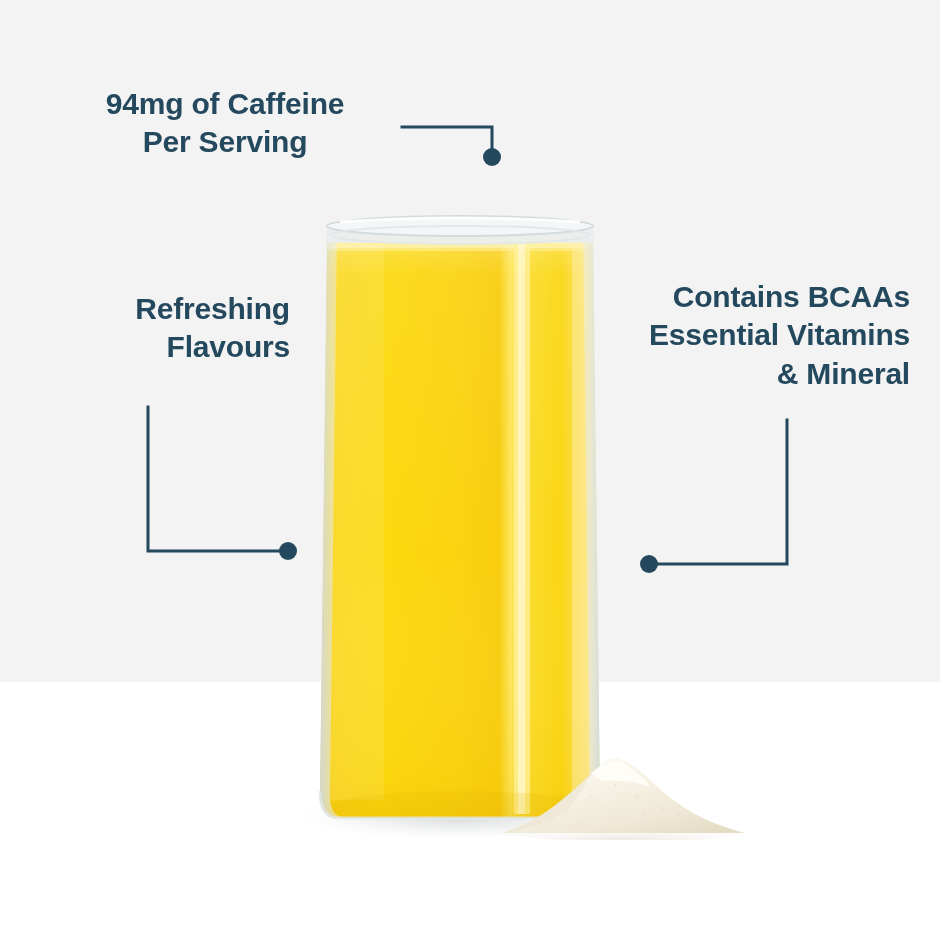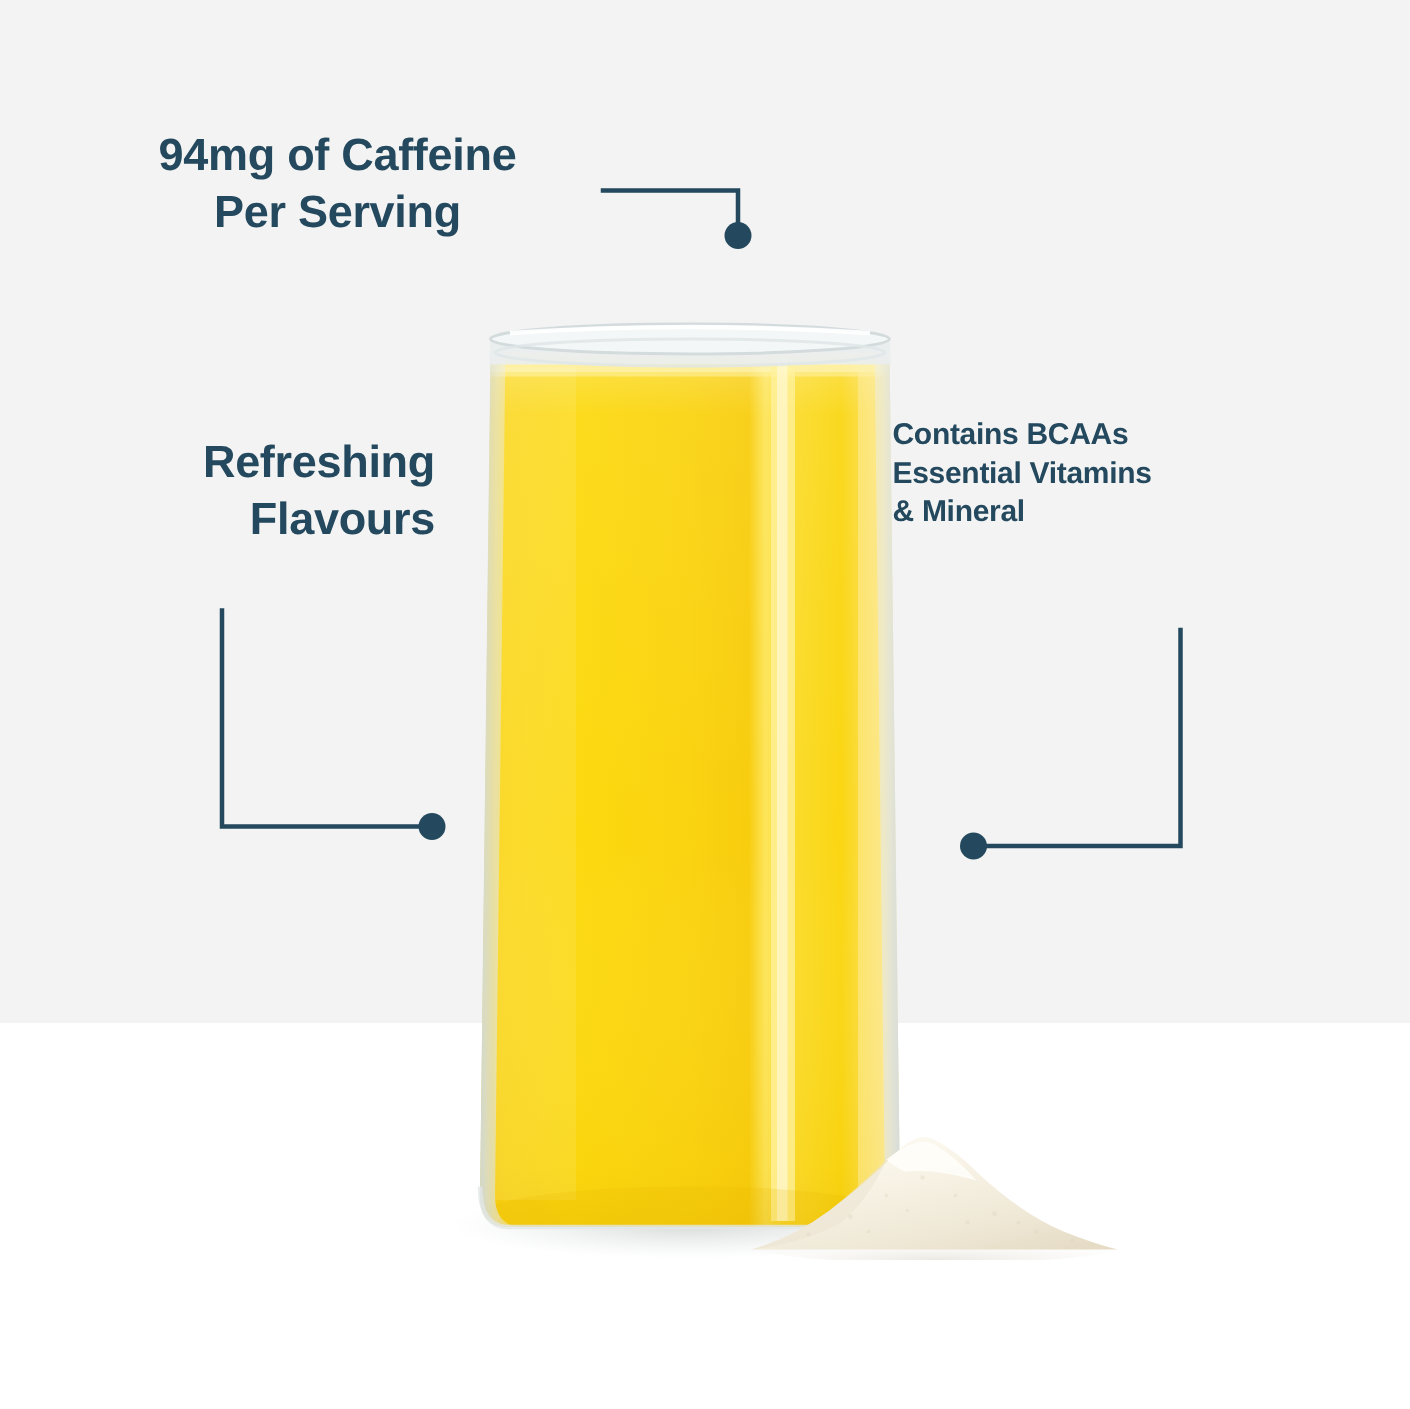--- a/index.html
+++ b/index.html
@@ -32,21 +32,21 @@
   .callout {
     position:absolute;
     color:#24495e;
     font-weight:700;
     line-height:1.28;
     letter-spacing:-0.2px;
     white-space:pre-line;
   }
   .callout.top     { left:40px;  top:85px;  width:370px; font-size:30px; text-align:center; }
   .callout.left    { left:20px;  top:290px; width:270px; font-size:30px; text-align:right; }
-  .callout.right   { left:595px; top:278px; width:315px; font-size:20px; text-align:left; }
+  .callout.right   { left:595px; top:278px; width:315px; font-size:30px; text-align:right; }
 
   
   #connectors {
     position:absolute; left:0; top:0;
     width:940px; height:939px;
     pointer-events:none;
   }
 
   
   #glass-wrap {

